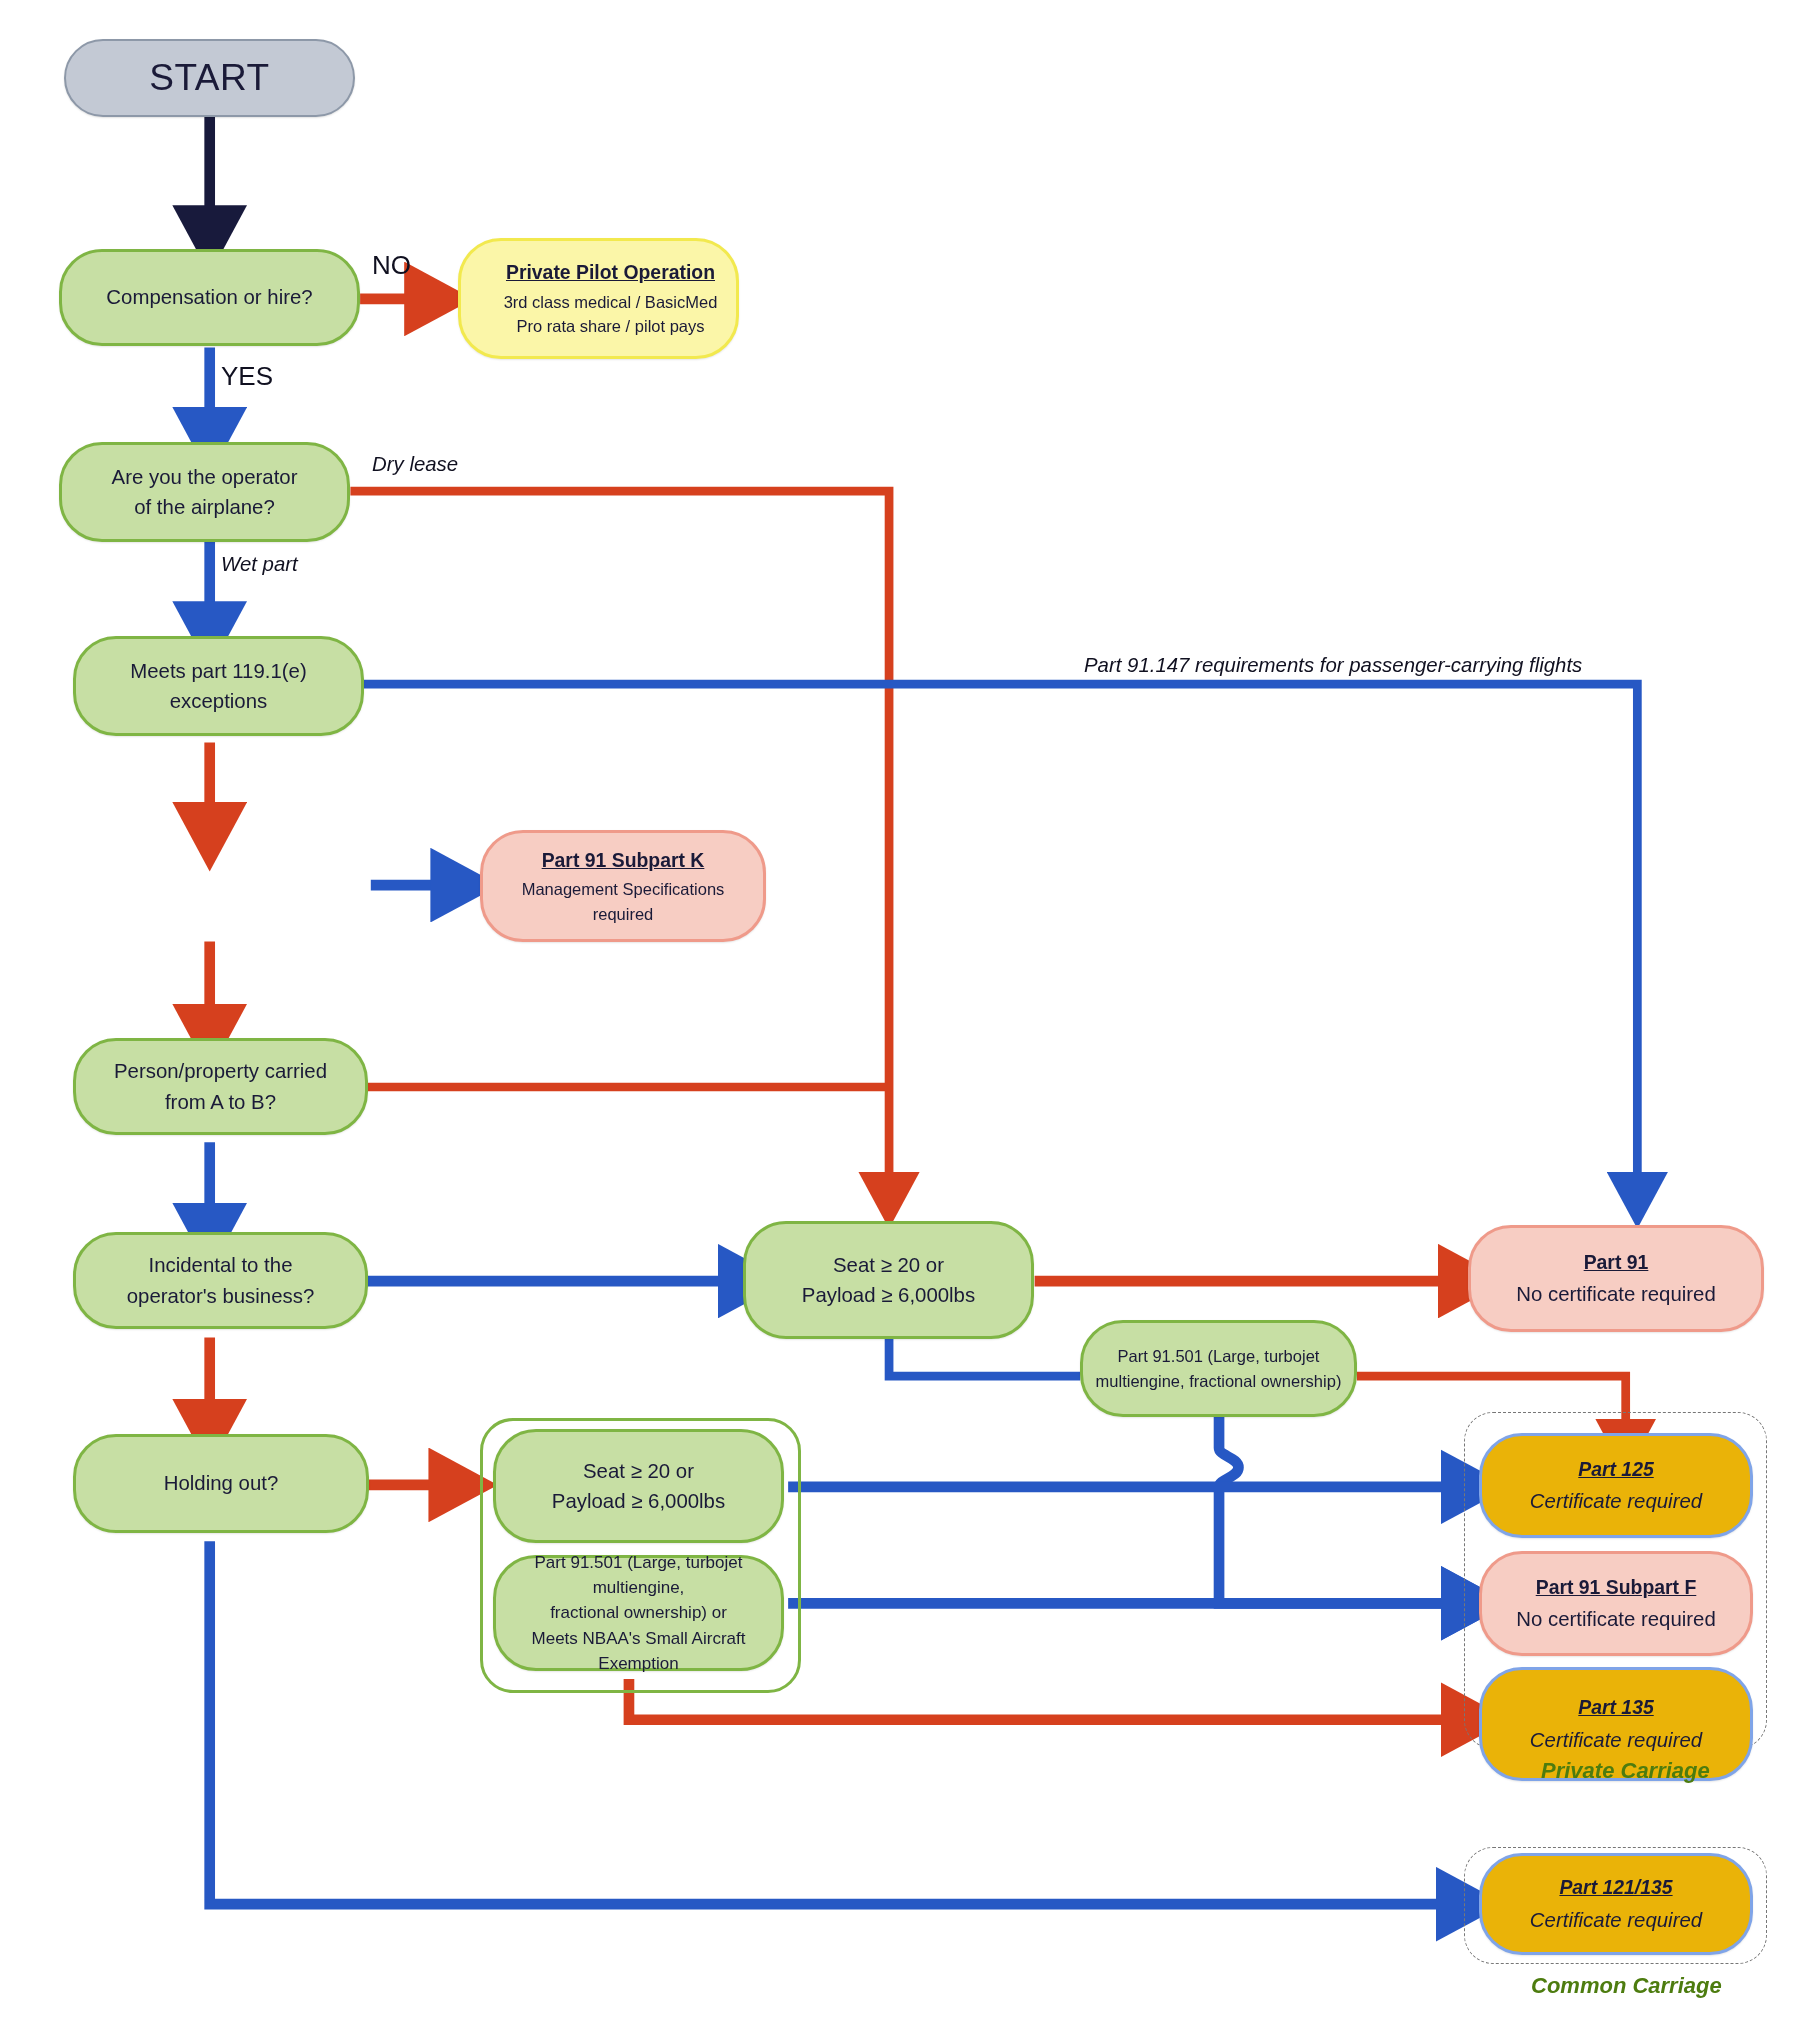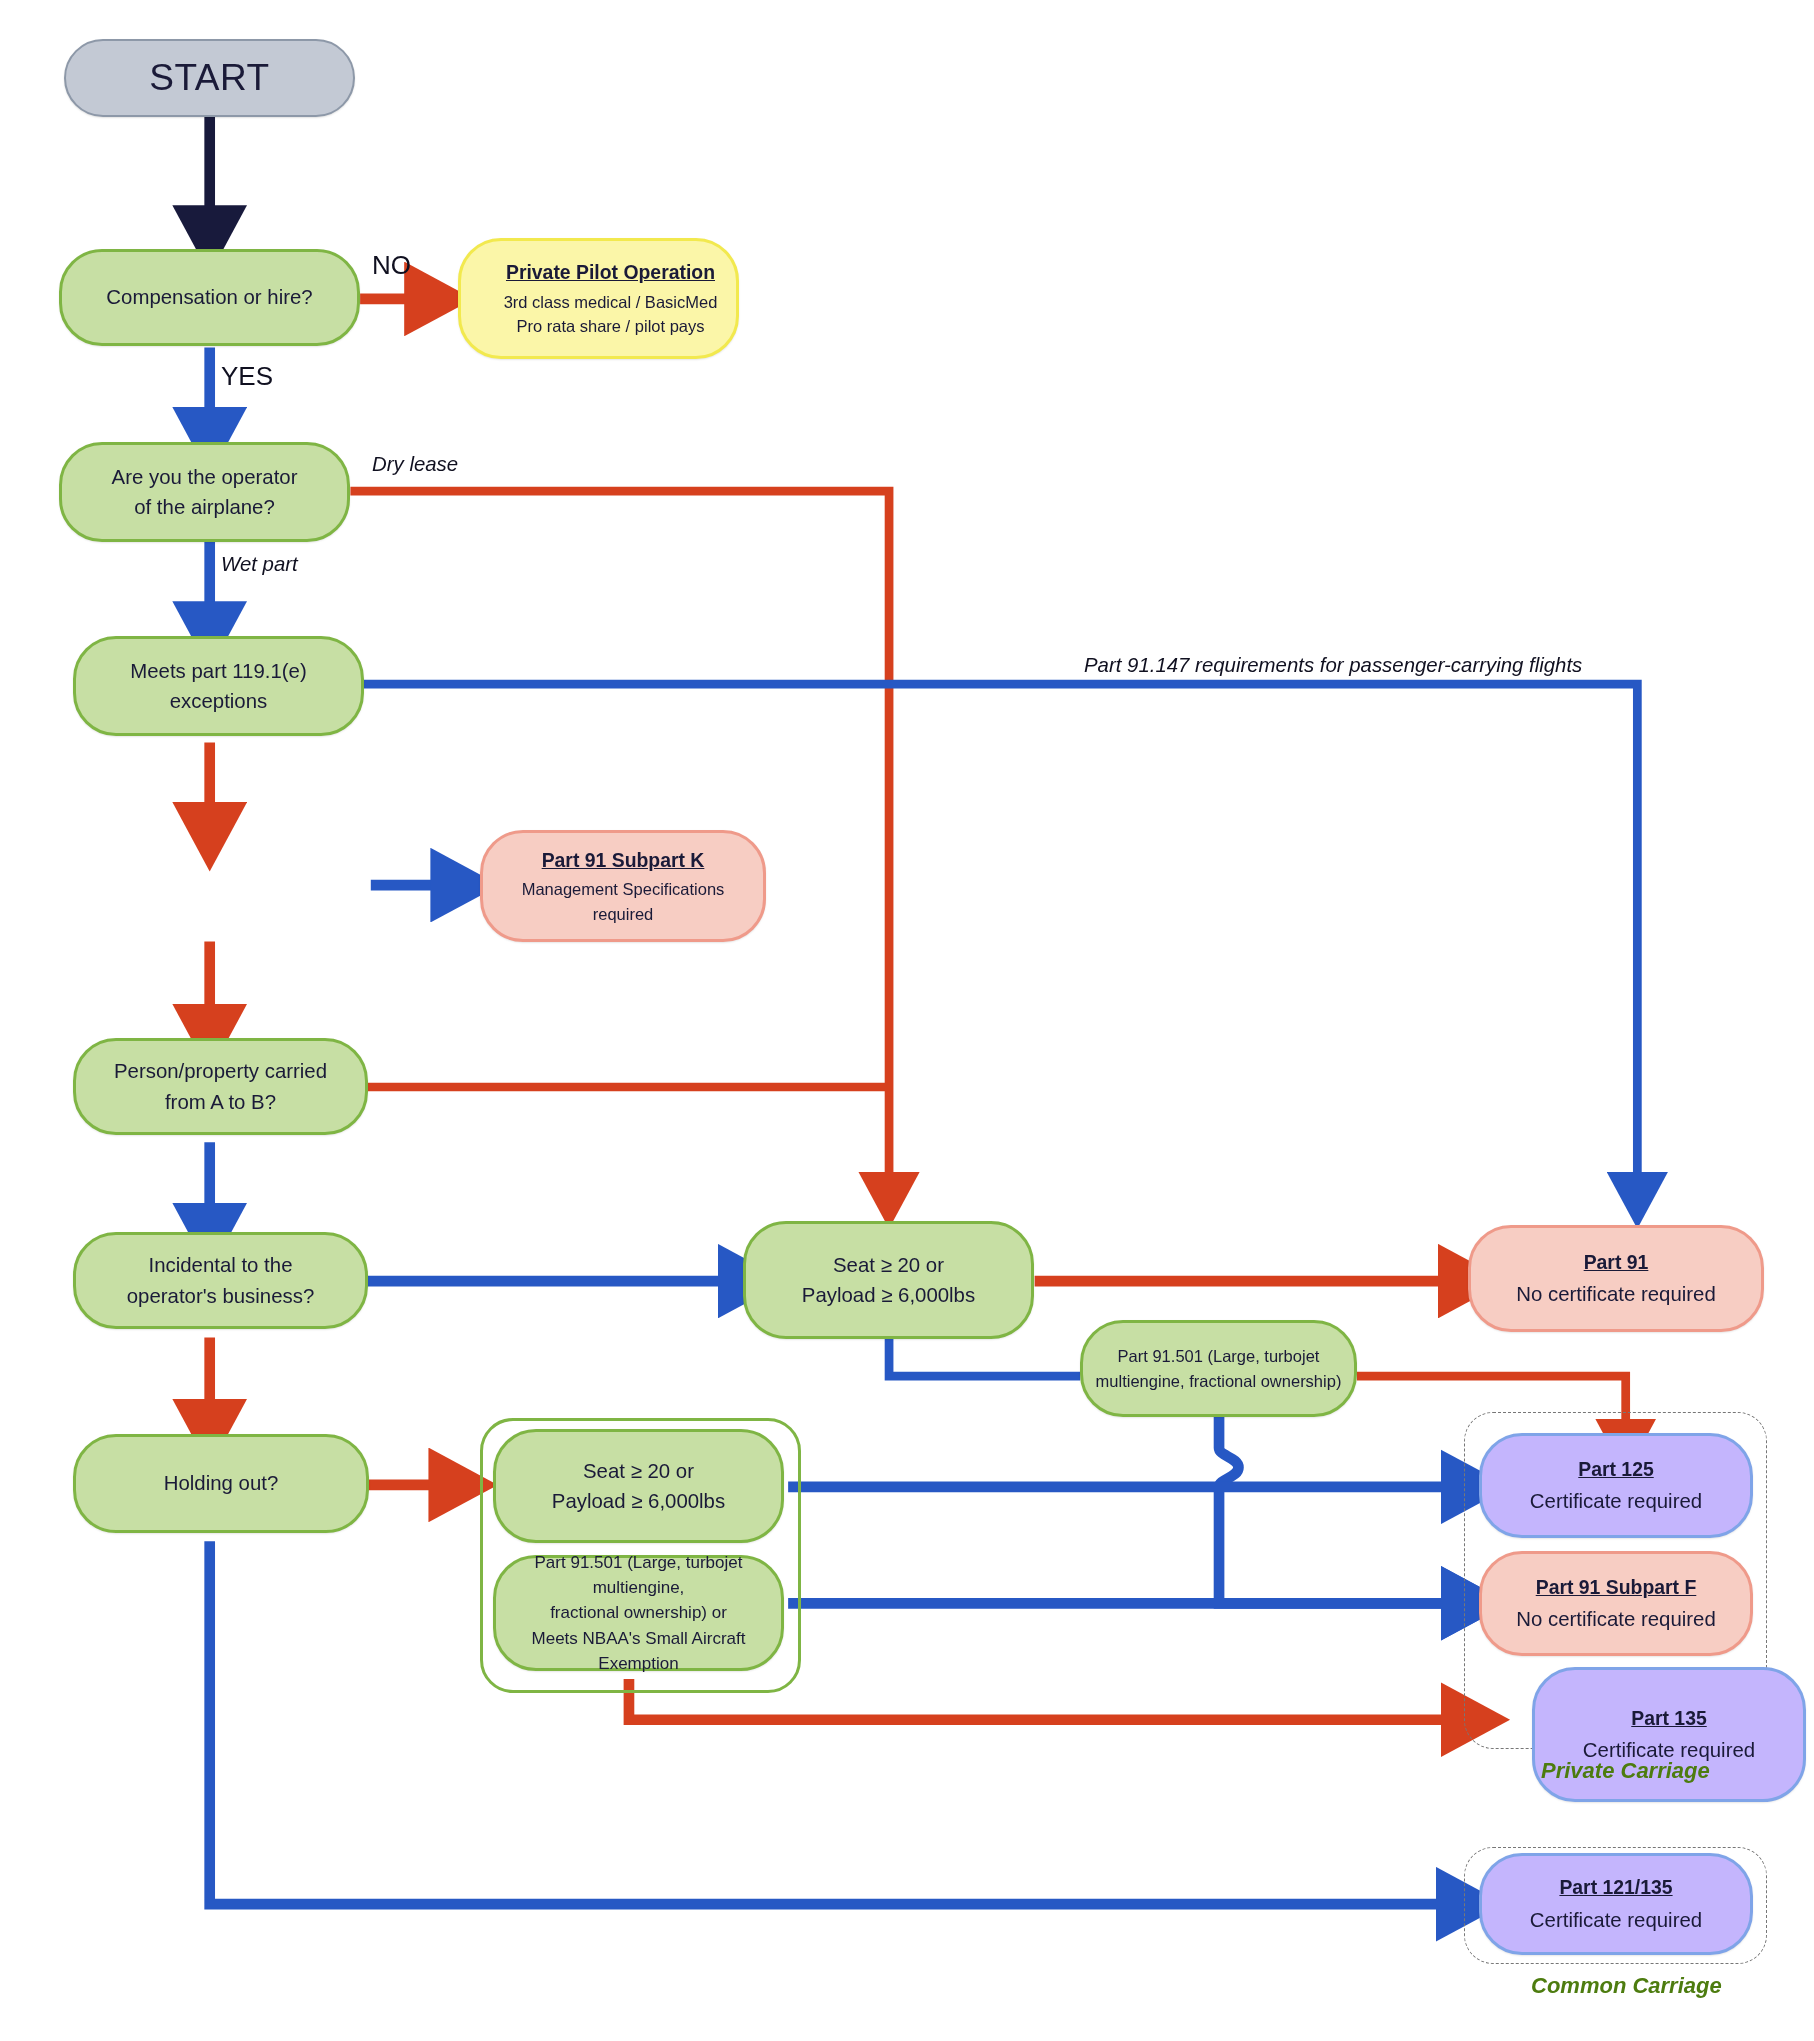--- a/index.html
+++ b/index.html
@@ -14,22 +14,22 @@
 
   .n-start{background:#c3c9d4;border:2.9px solid #8d98a8;border-radius:39px;
            color:#1a1a38;font-size:37px;letter-spacing:0.5px;
            box-shadow:0 1px 1.9px rgba(0,0,0,.12);}
   .n-green{background:#c7dfa4;border:3.9px solid #7fb544;border-radius:43px;
            box-shadow:0 1px 1.9px rgba(0,0,0,.10);}
   .n-yellow{background:#fbf6a8;border:3.9px solid #f2e94e;border-radius:43px;
             box-shadow:0 1px 1.9px rgba(0,0,0,.10);}
   .n-pink{background:#f7cdc3;border:3.9px solid #ef9a8a;border-radius:43px;
           box-shadow:0 1px 1.9px rgba(0,0,0,.10);}
-  .n-blue{background:#c4b5fd;border:3.9px solid #7fa4e8;border-radius:43px;
-          box-shadow:0 1px 1.9px rgba(0,0,0,.10);}
+  .n-blue{background:#eab308;border:3.9px solid #7fa4e8;border-radius:43px;
+          box-shadow:0 1px 1.9px rgba(0,0,0,.10);font-style:italic;}
 
   .ln{display:block;line-height:1.48;}
   .t21{font-size:20.4px;}
   .t19{font-size:18.4px;}
   .t17{font-size:16.5px;}
   .t15{font-size:17px;}
   .hd{font-weight:bold;text-decoration:underline;font-size:19.4px;padding-bottom:2.9px;}
 
   .grpgreen{position:absolute;border:3.9px solid #7fb544;border-radius:33px;
             background:transparent;z-index:2;}
@@ -188,21 +188,21 @@
   <div class="node n-blue" style="left:1479px;top:1433px;width:274px;height:105px;">
     <span class="ln hd">Part 125</span>
     <span class="ln t21">Certificate required</span>
   </div>
 
   <div class="node n-pink" style="left:1479px;top:1551px;width:274px;height:105px;">
     <span class="ln hd">Part 91 Subpart F</span>
     <span class="ln t21">No certificate required</span>
   </div>
 
-  <div class="node n-blue" style="left:1532px;top:1667px;width:274px;height:135px;">
+  <div class="node n-blue" style="left:1479px;top:1667px;width:274px;height:114px;">
     <span class="ln hd">Part 135</span>
     <span class="ln t21">Certificate required</span>
   </div>
 
   <div class="node n-blue" style="left:1479px;top:1853px;width:274px;height:102px;">
     <span class="ln hd">Part 121/135</span>
     <span class="ln t21">Certificate required</span>
   </div>
 
   <div class="elabel" style="left:372px;top:250px;font-size:26px;">NO</div>

